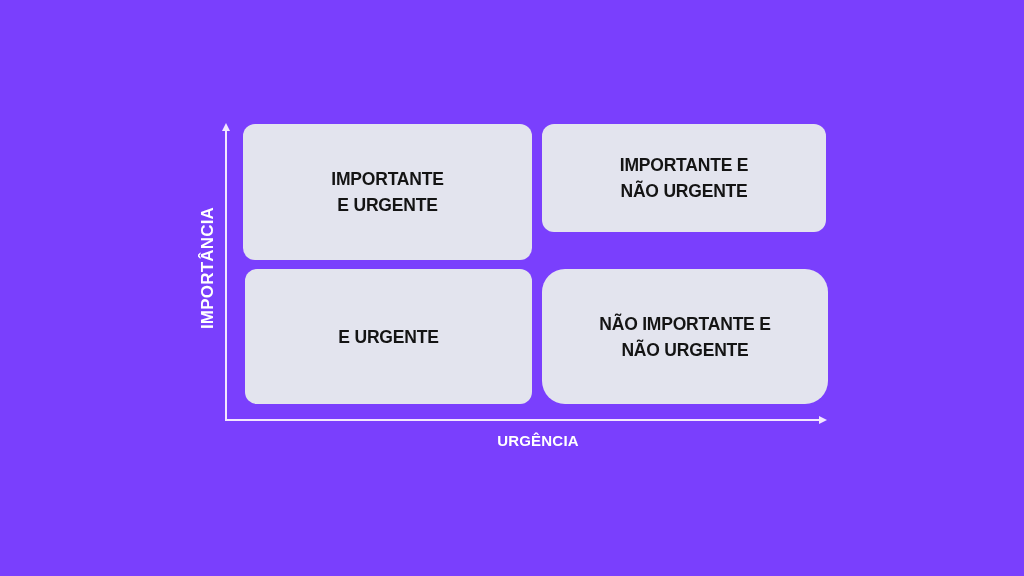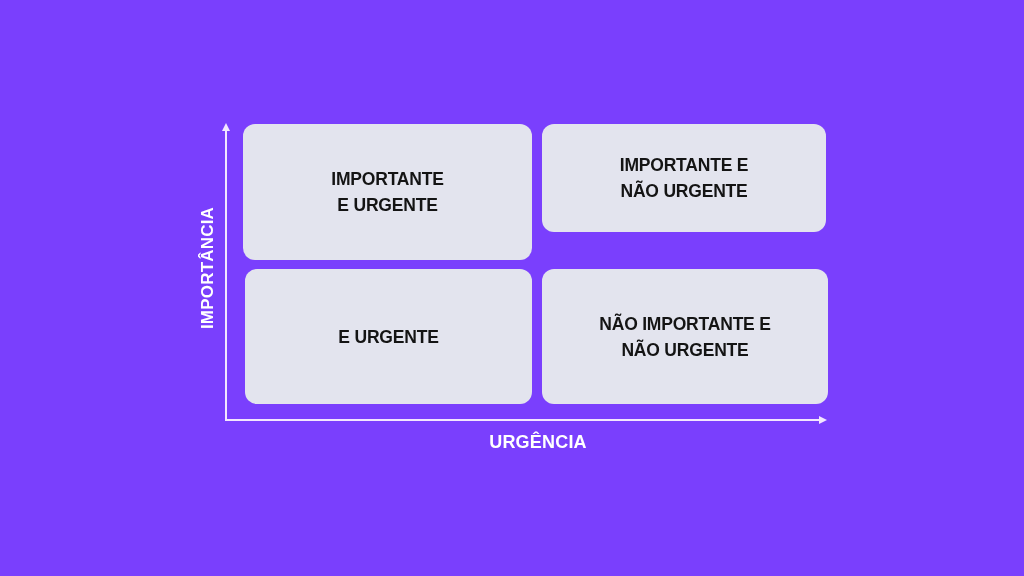--- a/index.html
+++ b/index.html
@@ -11,29 +11,29 @@
     .quad {
       position:absolute; background:#e3e4ee; border-radius:12px;
       display:flex; align-items:center; justify-content:center;
       text-align:left; color:#141414; font-size:17.5px; font-weight:600;
       line-height:26px; letter-spacing:-0.2px;
     }
     .quad .lines { display:flex; flex-direction:column; align-items:center; }
     #q-tl { left:243px; top:124px; width:289px; height:136px; }
     #q-tr { left:542px; top:124px; width:284px; height:108px; }
     #q-bl { left:245px; top:269px; width:287px; height:135px; }
-    #q-br { left:542px; top:269px; width:286px; height:135px; }
+    #q-br { left:542px; top:269px; width:286px; height:135px;border-radius:23px; }
     .axis-y { position:absolute; left:225px; top:130px; width:2px; height:291px; background:#f2e6ff; }
     .axis-x { position:absolute; left:225px; top:419px; width:596px; height:2px; background:#f2e6ff; }
     .arrow-up { position:absolute; left:222px; top:123px; width:0; height:0;
       border-left:4px solid transparent; border-right:4px solid transparent; border-bottom:8px solid #f2e6ff; }
     .arrow-right { position:absolute; left:819px; top:416px; width:0; height:0;
       border-top:4px solid transparent; border-bottom:4px solid transparent; border-left:8px solid #f2e6ff; }
     .label-x { position:absolute; left:470px; top:432px; width:136px; text-align:center;
-      color:#ffffff; font-size:18px; font-weight:600; letter-spacing:0.2px; }
+      color:#ffffff; font-size:15px; font-weight:600; letter-spacing:0.2px; }
     .label-y { position:absolute; left:208px; top:268px; transform:translate(-50%,-50%) rotate(-90deg);
       color:#ffffff; font-size:17px; font-weight:600; white-space:nowrap; letter-spacing:0.2px; }
   </style>
 </head>
 <body>
 
 <div class="axis-y"></div>
 <div class="arrow-up"></div>
 <div class="axis-x"></div>
 <div class="arrow-right"></div>

